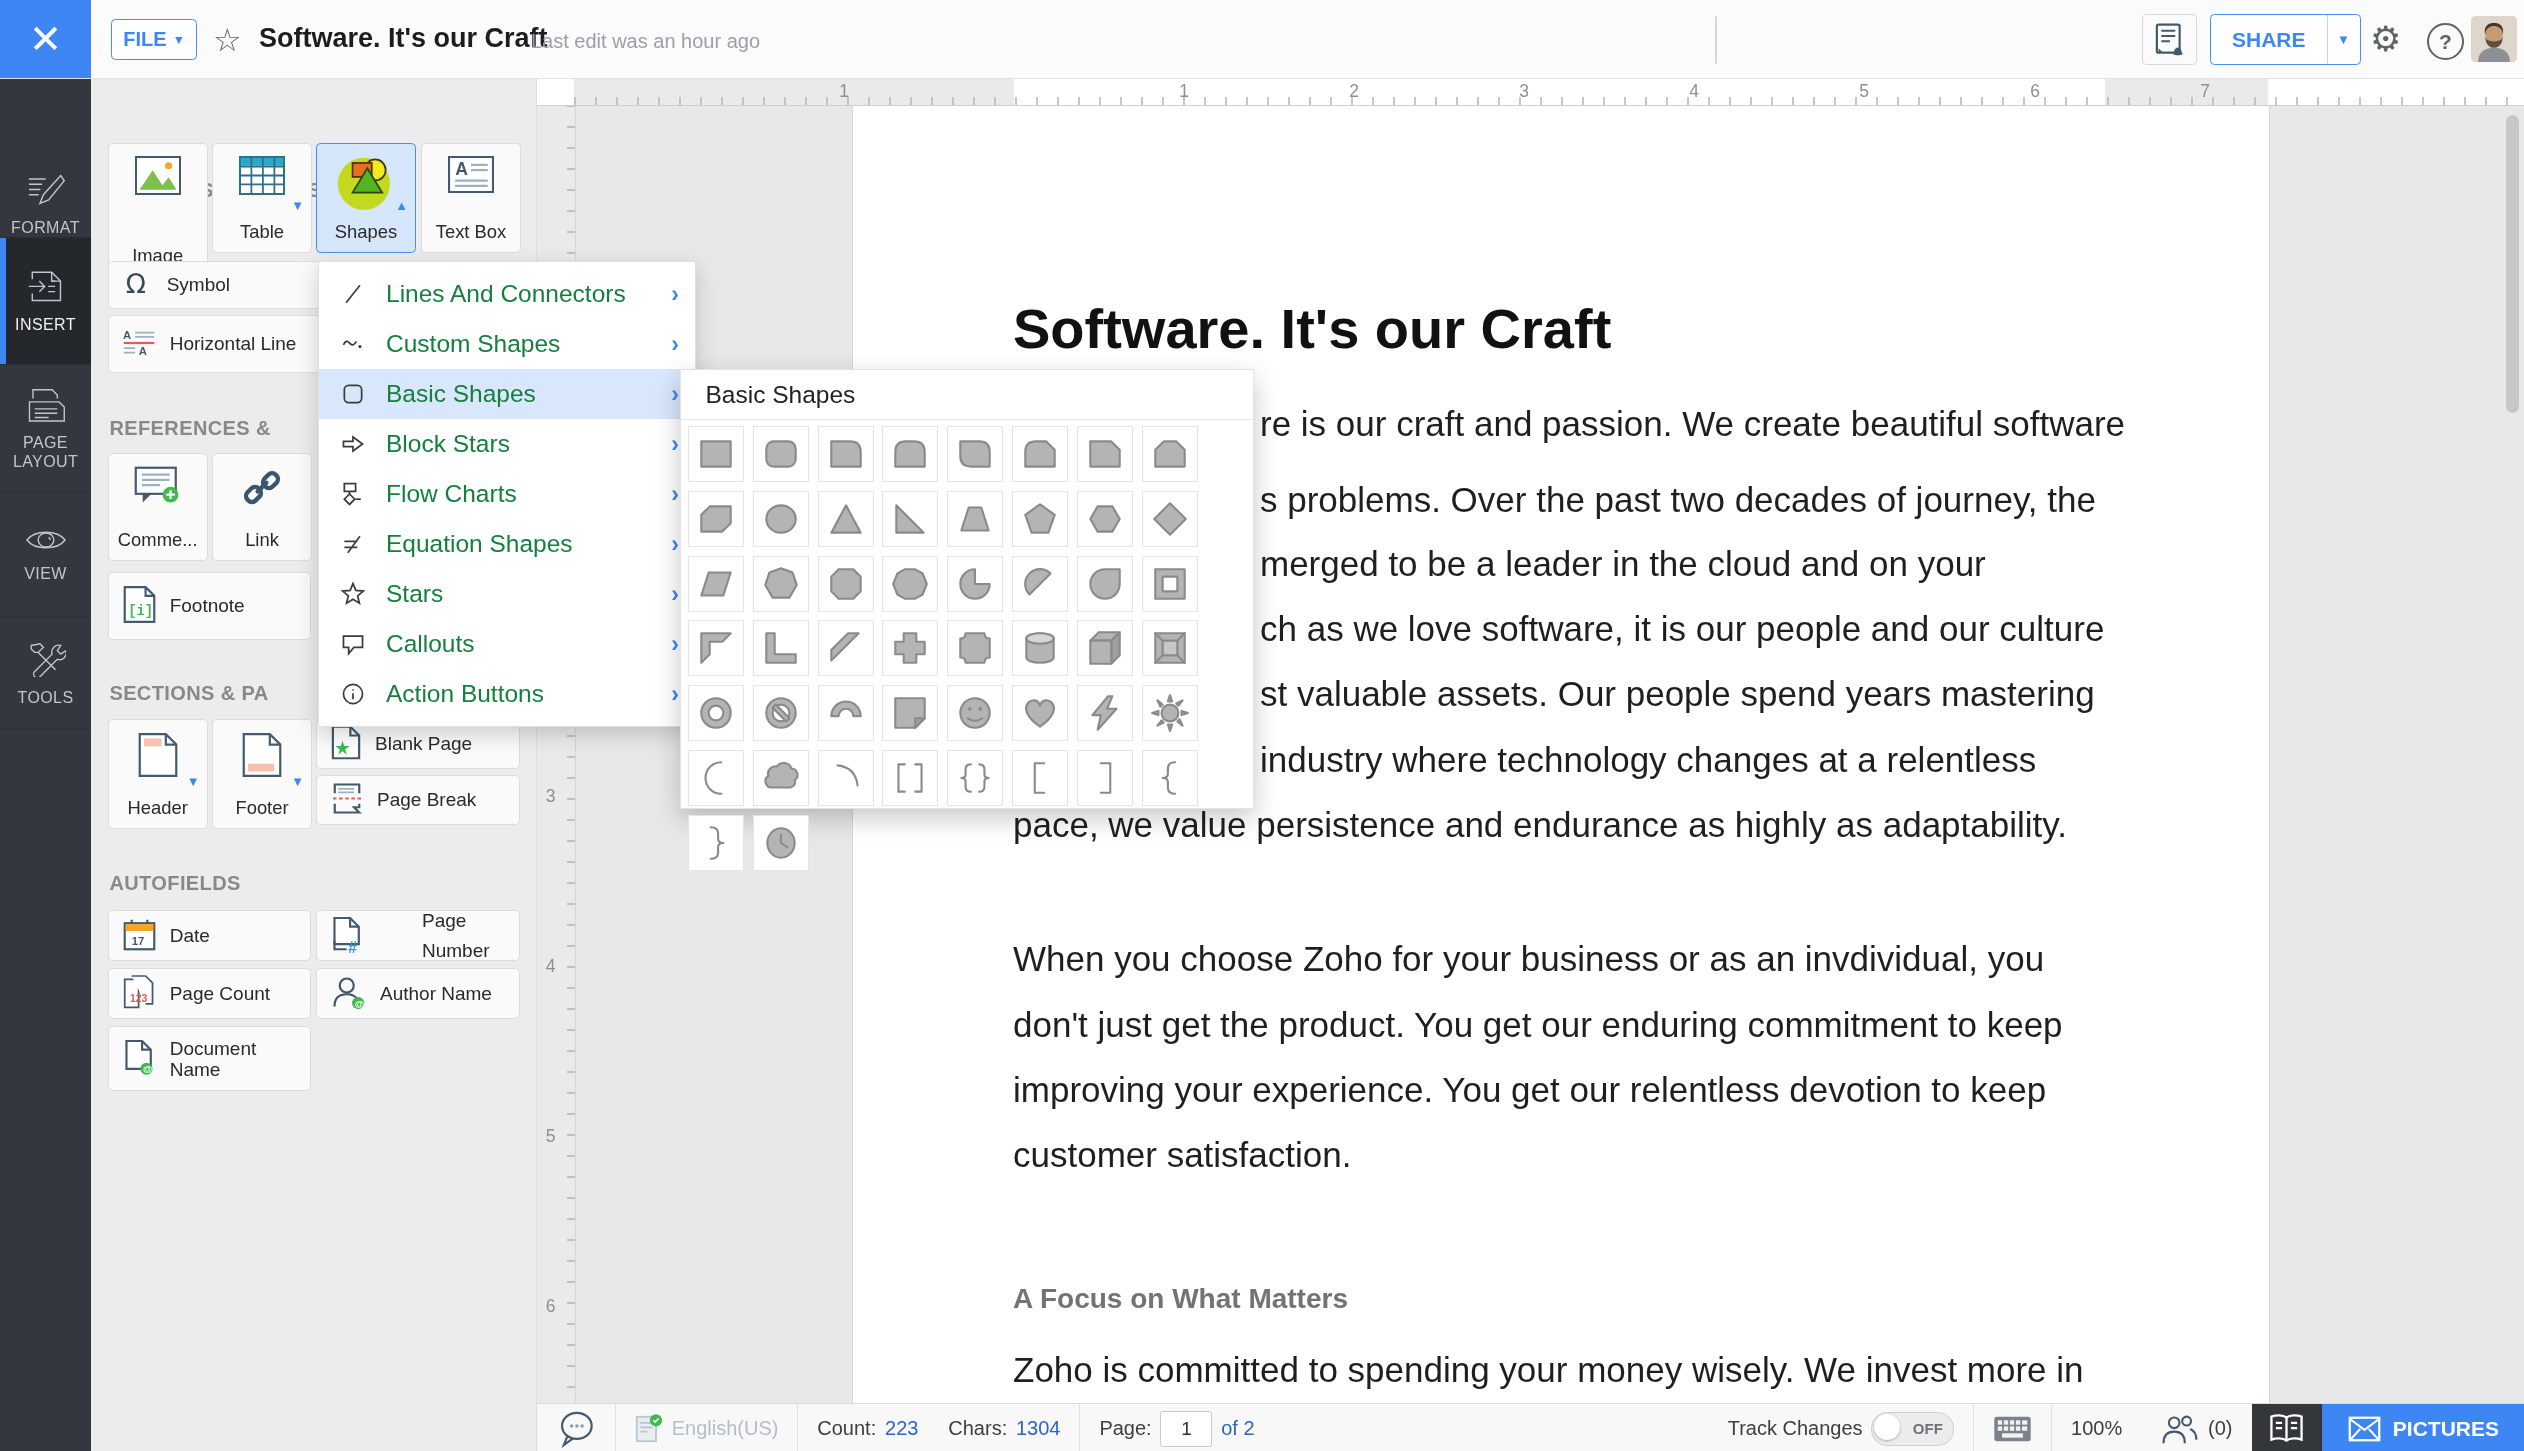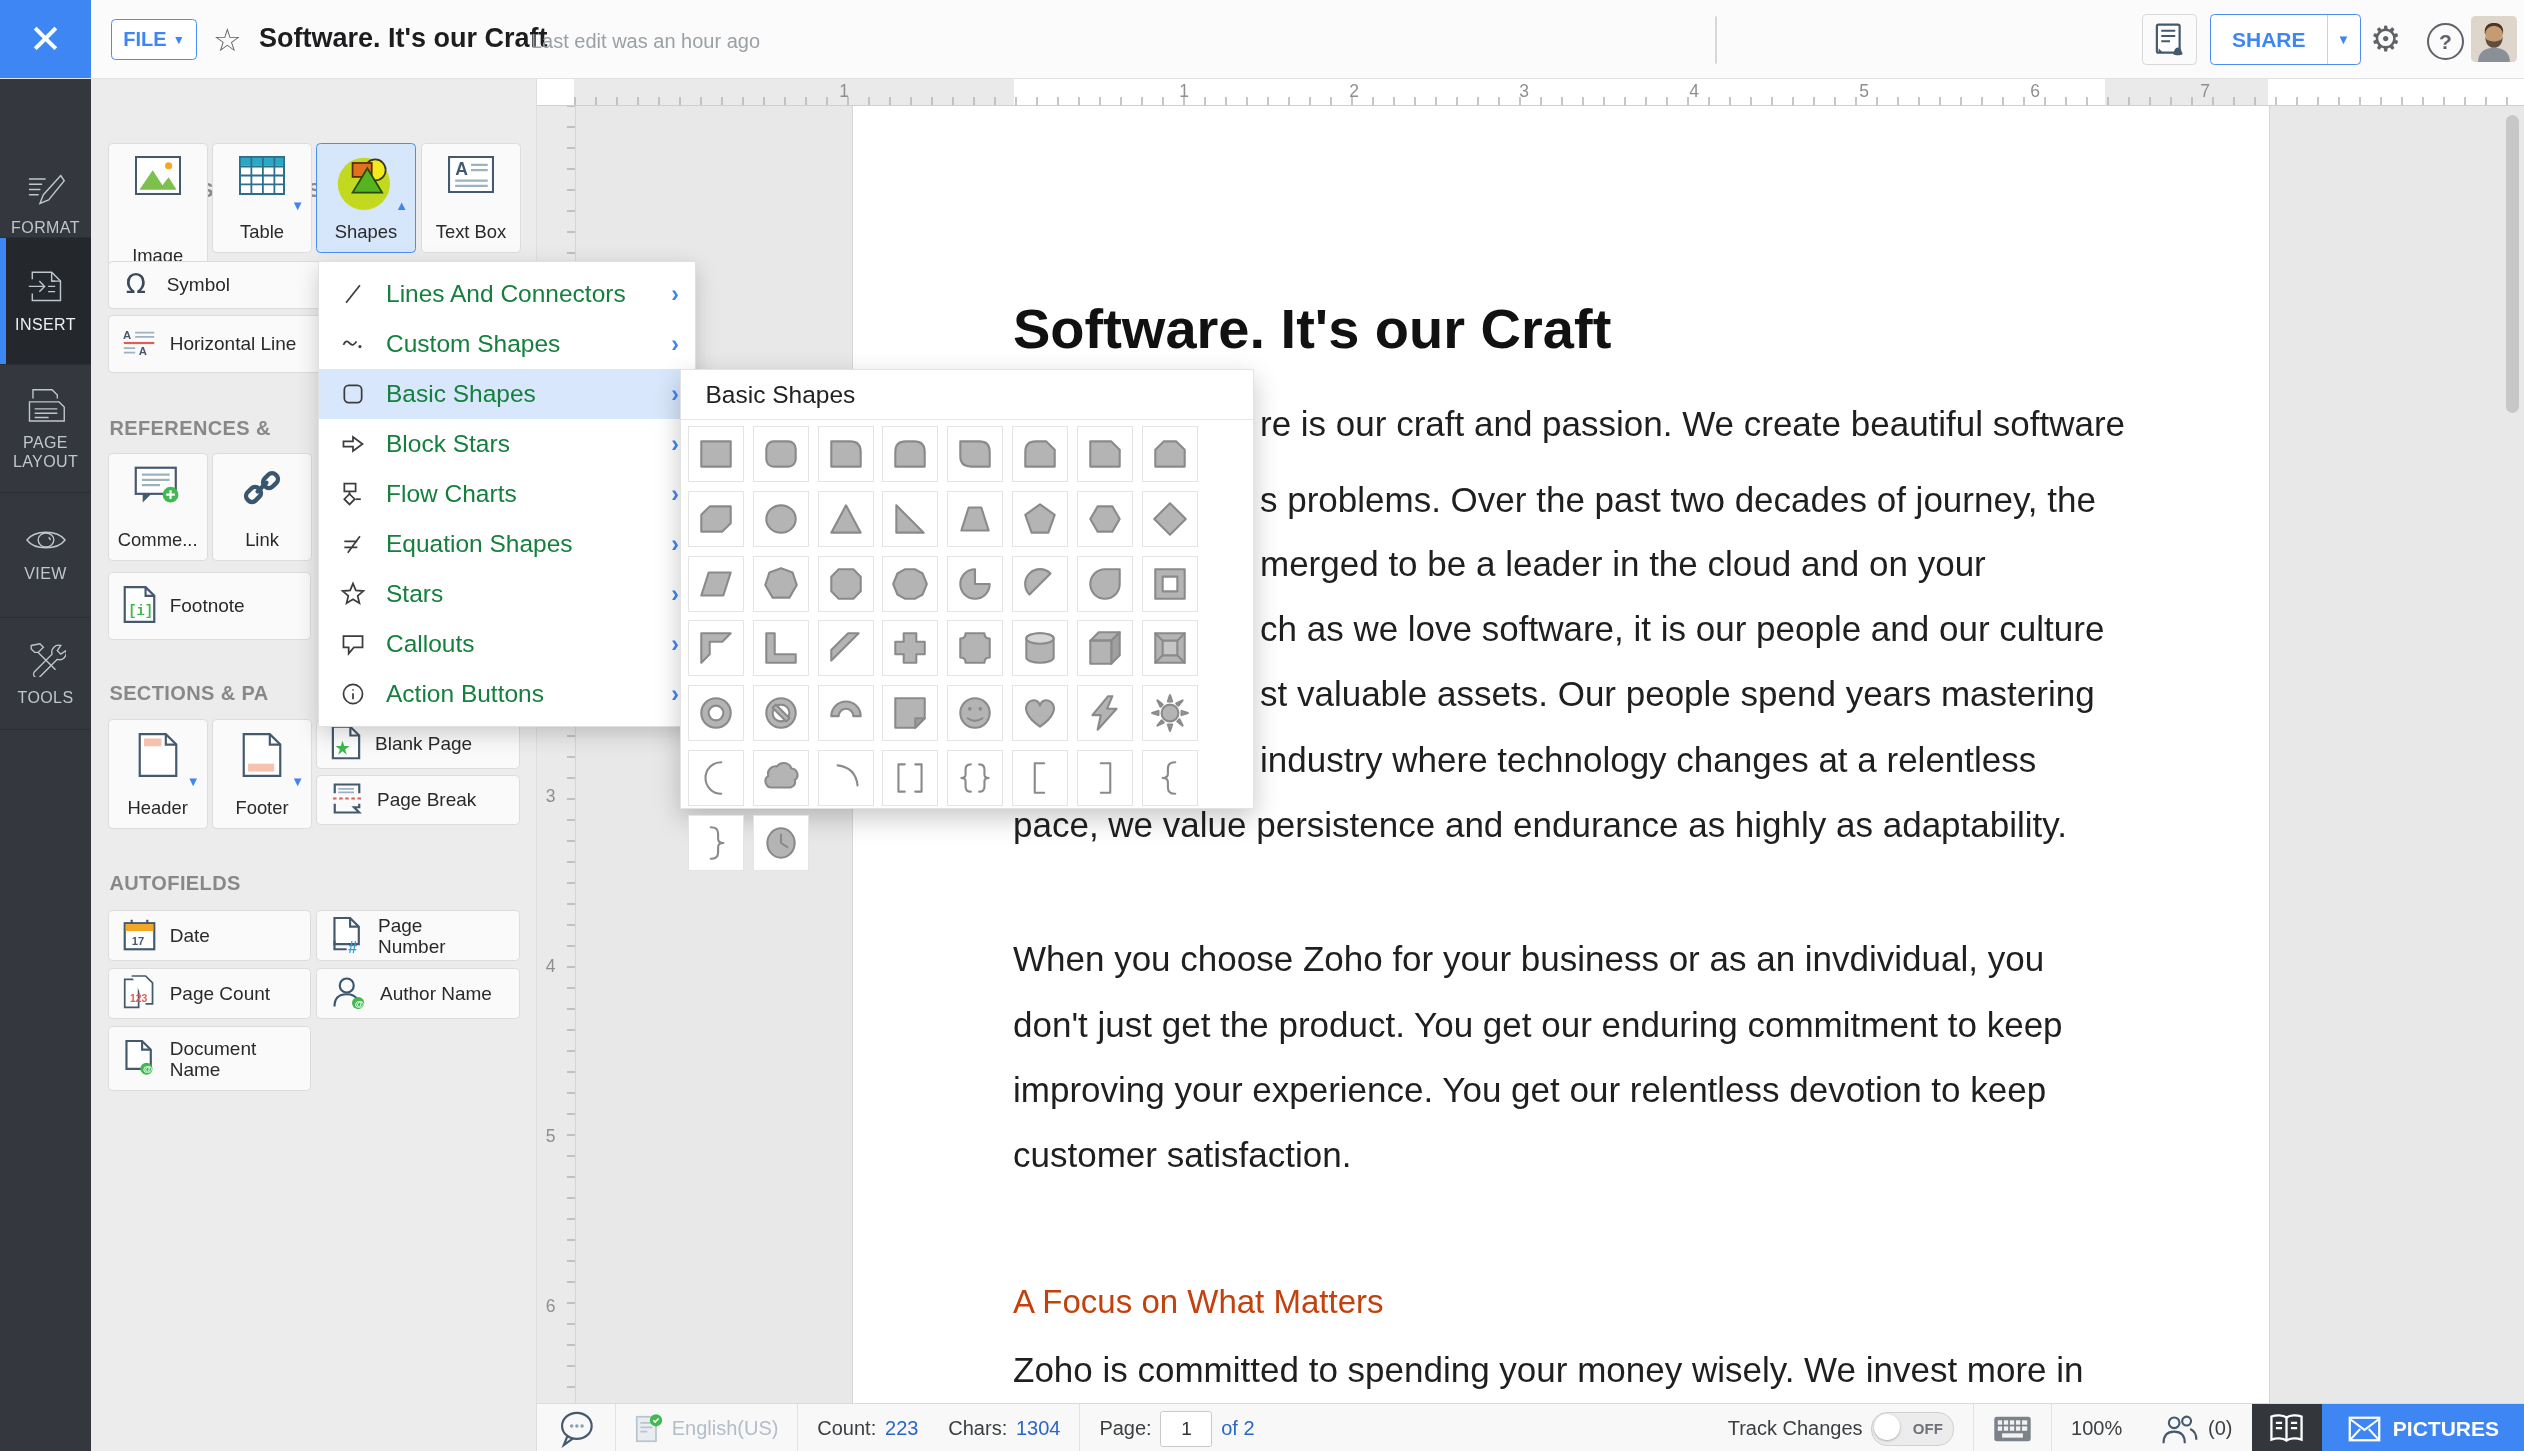--- a/index.html
+++ b/index.html
@@ -65,21 +65,21 @@
   #vticks{position:absolute;top:0;bottom:0;right:0;width:8px;
           background-image:repeating-linear-gradient(180deg,#b8b8b8 0 1.8px,transparent 1.8px 21px);opacity:.8;}
   .vnum{position:absolute;left:8.8px;font-size:17.5px;color:#8f8f8f;}
   #canvas{left:574px;top:105px;width:1951px;height:1298px;background:#e8e8e8;}
   #page{position:absolute;left:278px;top:0;width:1416px;height:1298px;background:#fff;
         border-left:0.9px solid #d6d6d6;border-right:0.9px solid #d6d6d6;}
   #scrollbar-thumb{left:2506px;top:115px;width:13px;height:298px;background:#c7c7c7;border-radius:7px;z-index:6;}
 
   #doc-title-line{position:absolute;font-size:56px;font-weight:bold;color:#111;white-space:nowrap;}
   .doc-line{position:absolute;font-size:35px;color:#1f1f1f;white-space:nowrap;}
-  .doc-heading{position:absolute;font-size:33px;font-weight:normal;color:#c2410c;white-space:nowrap;}
+  .doc-heading{position:absolute;font-size:28px;font-weight:bold;color:#737373;white-space:nowrap;}
 
   
   #shapes-menu{left:318px;top:261px;width:376px;background:#fff;border:0.9px solid #e0e0e0;
                box-shadow:0 7px 21px rgba(0,0,0,.18);padding:7px 0;z-index:60;}
   .menu-item{height:50px;display:flex;align-items:center;padding:0 16px 0 17.5px;gap:17.5px;}
   .menu-item.active{background:#d8e7fb;}
   .menu-item .mi-icon{width:32px;display:flex;justify-content:center;}
   .menu-item .mi-icon svg{stroke:#3c3c3c;fill:none;stroke-width:2;}
   .menu-item .mi-label{flex:1;font-size:24.5px;color:#15803d;white-space:nowrap;}
   .menu-item .mi-chev{color:#3e86f4;font-size:23px;font-weight:bold;}
@@ -399,21 +399,21 @@
           </svg></span>
       <span class="plabel">Date</span>
     </div>
     <div class="pbtn row" style="left:225px;top:832px;width:204px;height:51px;">
       <span><svg width="33" height="37" viewBox="0 0 38 42">
             <path d="M4,2 H22 L32,12 V32 H4 Z" fill="#fff" stroke="#44596e" stroke-width="2.5"></path>
             <path d="M22,2 V12 H32" fill="none" stroke="#44596e" stroke-width="2.5"></path>
             <path d="M4,28 V38 H18" fill="none" stroke="#44596e" stroke-width="2.5"></path>
             <text x="20" y="42" font-size="18" font-weight="bold" fill="#2d9cdb">#</text>
           </svg></span>
-      <span class="plabel" style="width:96px;white-space:normal;line-height:21px;">Page Number</span>
+      <span class="plabel" style="width:96px;white-space:normal;line-height:30px;margin-left:44px;">Page Number</span>
     </div>
     <div class="pbtn row" style="left:16.7px;top:890px;width:203px;height:51px;">
       <span><svg width="33" height="37" viewBox="0 0 38 42">
             <path d="M2,6 H18 V38 H2 Z" fill="#fff" stroke="#44596e" stroke-width="2"></path>
             <path d="M10,2 H26 L34,10 V34 H26" fill="#fff" stroke="#44596e" stroke-width="2"></path>
             <text x="8" y="32" font-size="12" font-weight="bold" fill="#e05d55">123</text>
           </svg></span>
       <span class="plabel">Page Count</span>
     </div>
     <div class="pbtn row" style="left:225px;top:890px;width:204px;height:51px;">

